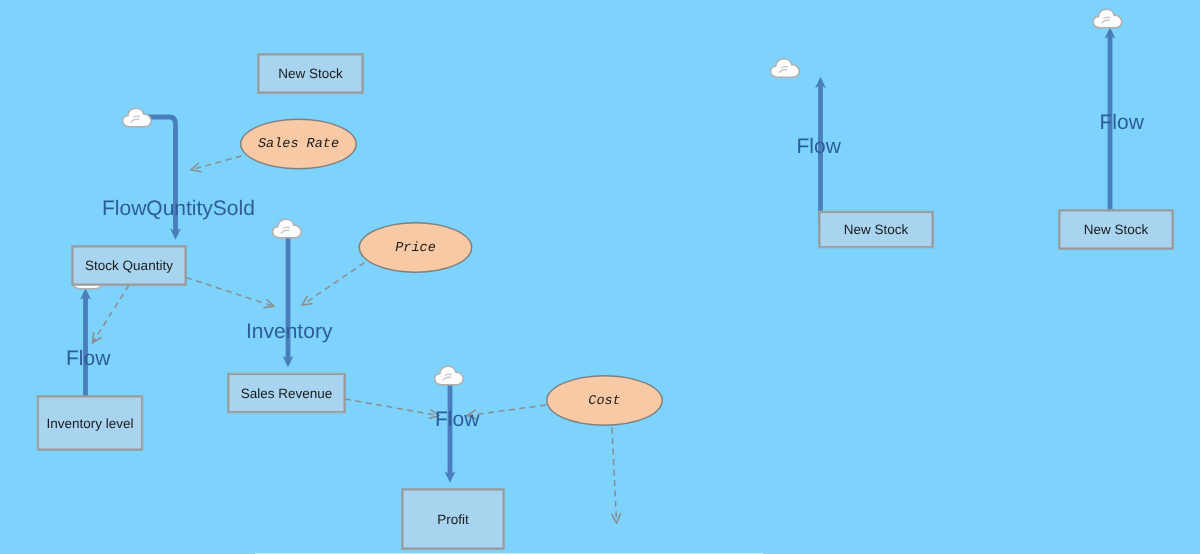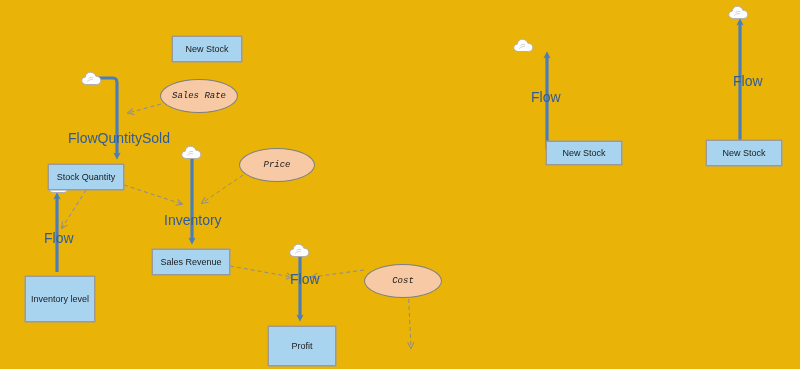--- a/index.html
+++ b/index.html
@@ -7,21 +7,21 @@
     padding: 0;
     background: #ffffff;
   }
   body {
     font-family: "Liberation Sans", sans-serif;
   }
   #canvas {
     position: relative;
     width: 800px;
     height: 369px;
-    background: #eab308;
+    background: #7dd3fc;
     overflow: hidden;
   }
   svg.wires {
     position: absolute;
     left: 0;
     top: 0;
     width: 800px;
     height: 369px;
     pointer-events: none;
   }
@@ -130,35 +130,35 @@
                  C17.4,5.0 19.6,6.8 19.8,9.2 C20.0,11.6 18.2,13.5 15.6,13.5 Z" fill="#FDFDFD" stroke="#AFAFAF" stroke-width="1"></path>
         <path d="M6.2,10.6 C7.6,9.0 9.8,8.2 11.9,8.6 M7.6,7.4 C9.0,6.4 10.8,6.2 12.2,6.8" fill="none" stroke="#C6C6C6" stroke-width="0.8"></path>
       </g>
     </g>
   </svg>
 
   <div class="node stock" style="left:172px; top:36px; width:70px; height:26px;">New Stock</div>
 
   <div class="node stock" style="left:48px; top:164px; width:76px; height:26px;">Stock Quantity</div>
 
-  <div class="node stock wrap" style="left:25px; top:276px; width:70px; height:46px;text-align:right;">Inventory level</div>
+  <div class="node stock wrap" style="left:25px; top:264px; width:70px; height:36px;text-align:right;">Inventory level</div>
 
   <div class="node stock" style="left:152px; top:249px; width:78px; height:26px;">Sales Revenue</div>
 
   <div class="node stock" style="left:268px; top:326px; width:68px; height:40px;">Profit</div>
 
   <div class="node stock" style="left:546px; top:141px; width:76px; height:24px;">New Stock</div>
 
   <div class="node stock" style="left:706px; top:140px; width:76px; height:26px;">New Stock</div>
 
   <div class="node aux" style="left:160px; top:79px; width:78px; height:34px;">Sales Rate</div>
 
   <div class="node aux" style="left:239px; top:148px; width:76px; height:34px;">Price</div>
 
-  <div class="node aux" style="left:364px; top:264px; width:78px; height:34px;">Cost</div>
+  <div class="node aux" style="left:364px; top:250px; width:78px; height:34px;">Cost</div>
 
   <div class="flow-label" style="left:68px; top:133px;">FlowQuntitySold</div>
 
   <div class="flow-label" style="left:44px; top:233px;">Flow</div>
 
   <div class="flow-label" style="left:164px; top:215px;">Inventory</div>
 
   <div class="flow-label" style="left:290px; top:274px;">Flow</div>
 
   <div class="flow-label" style="left:531px; top:92px;">Flow</div>

